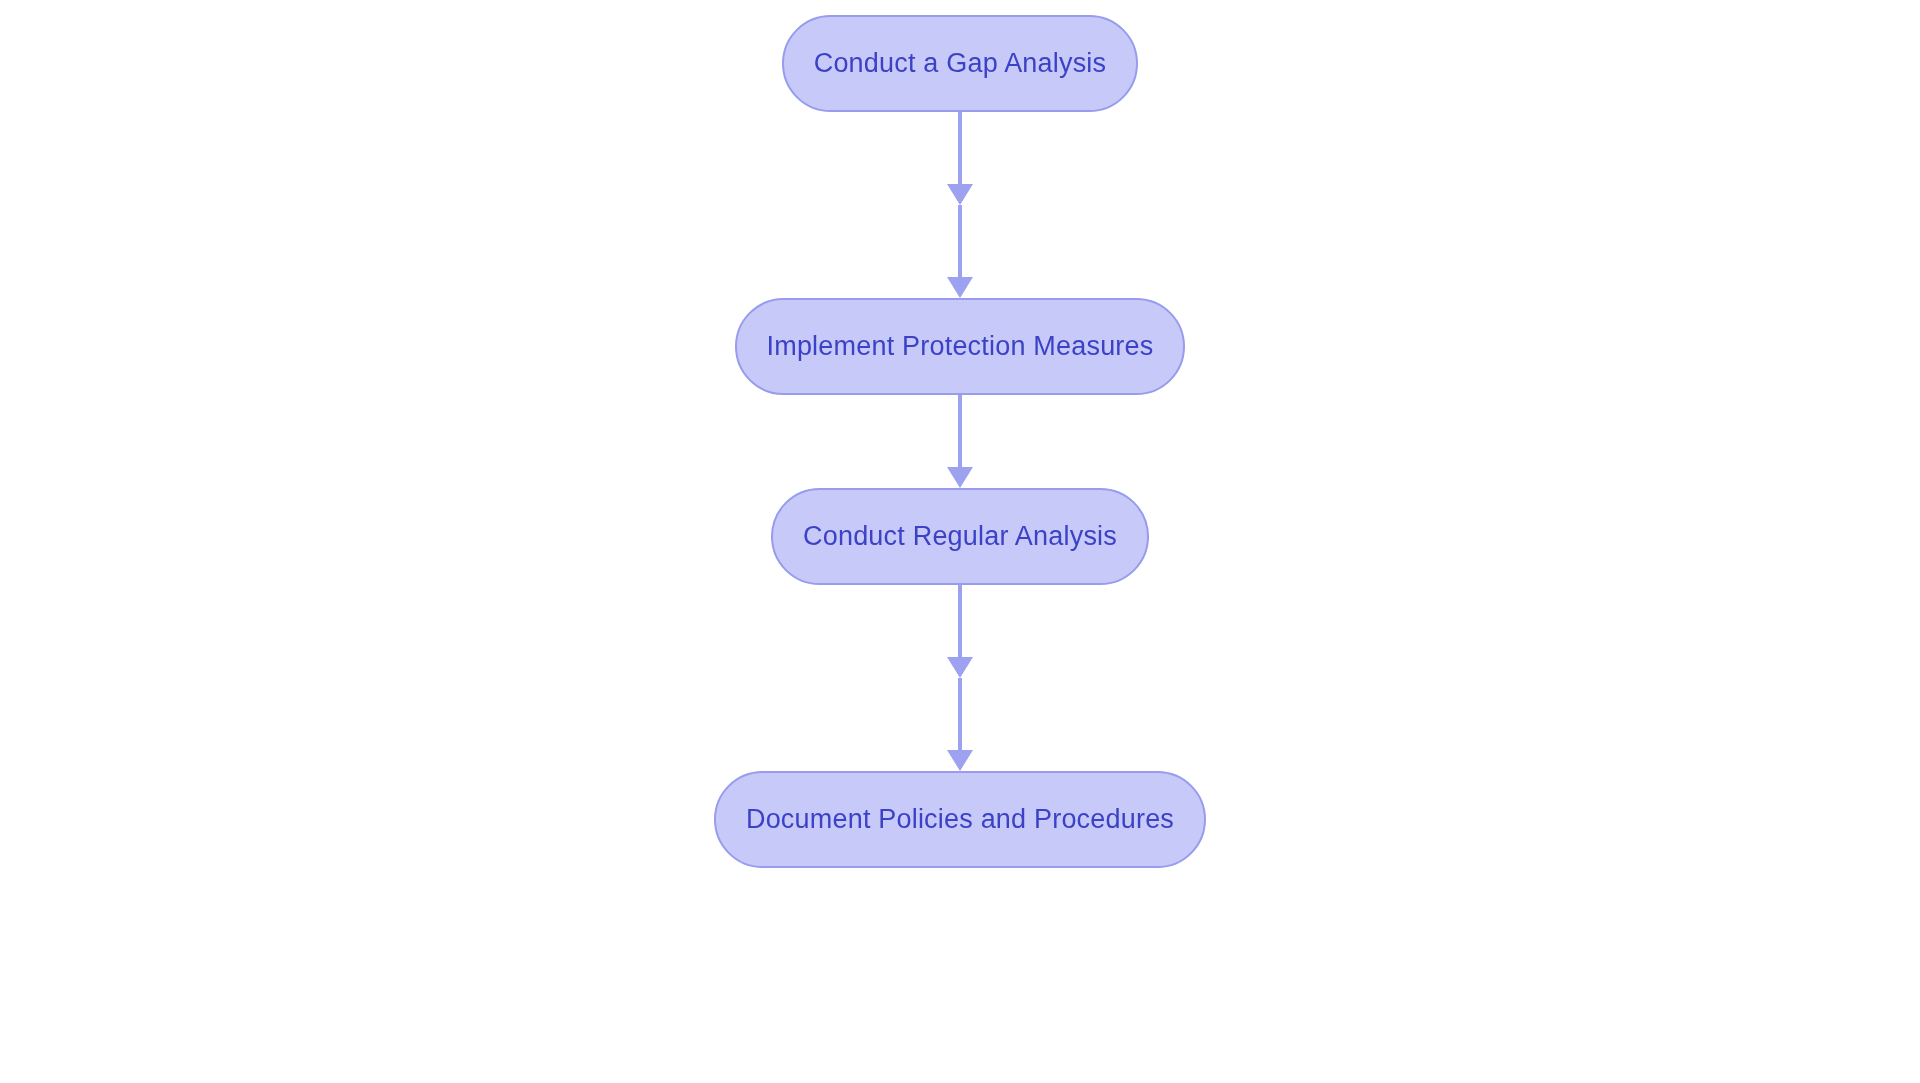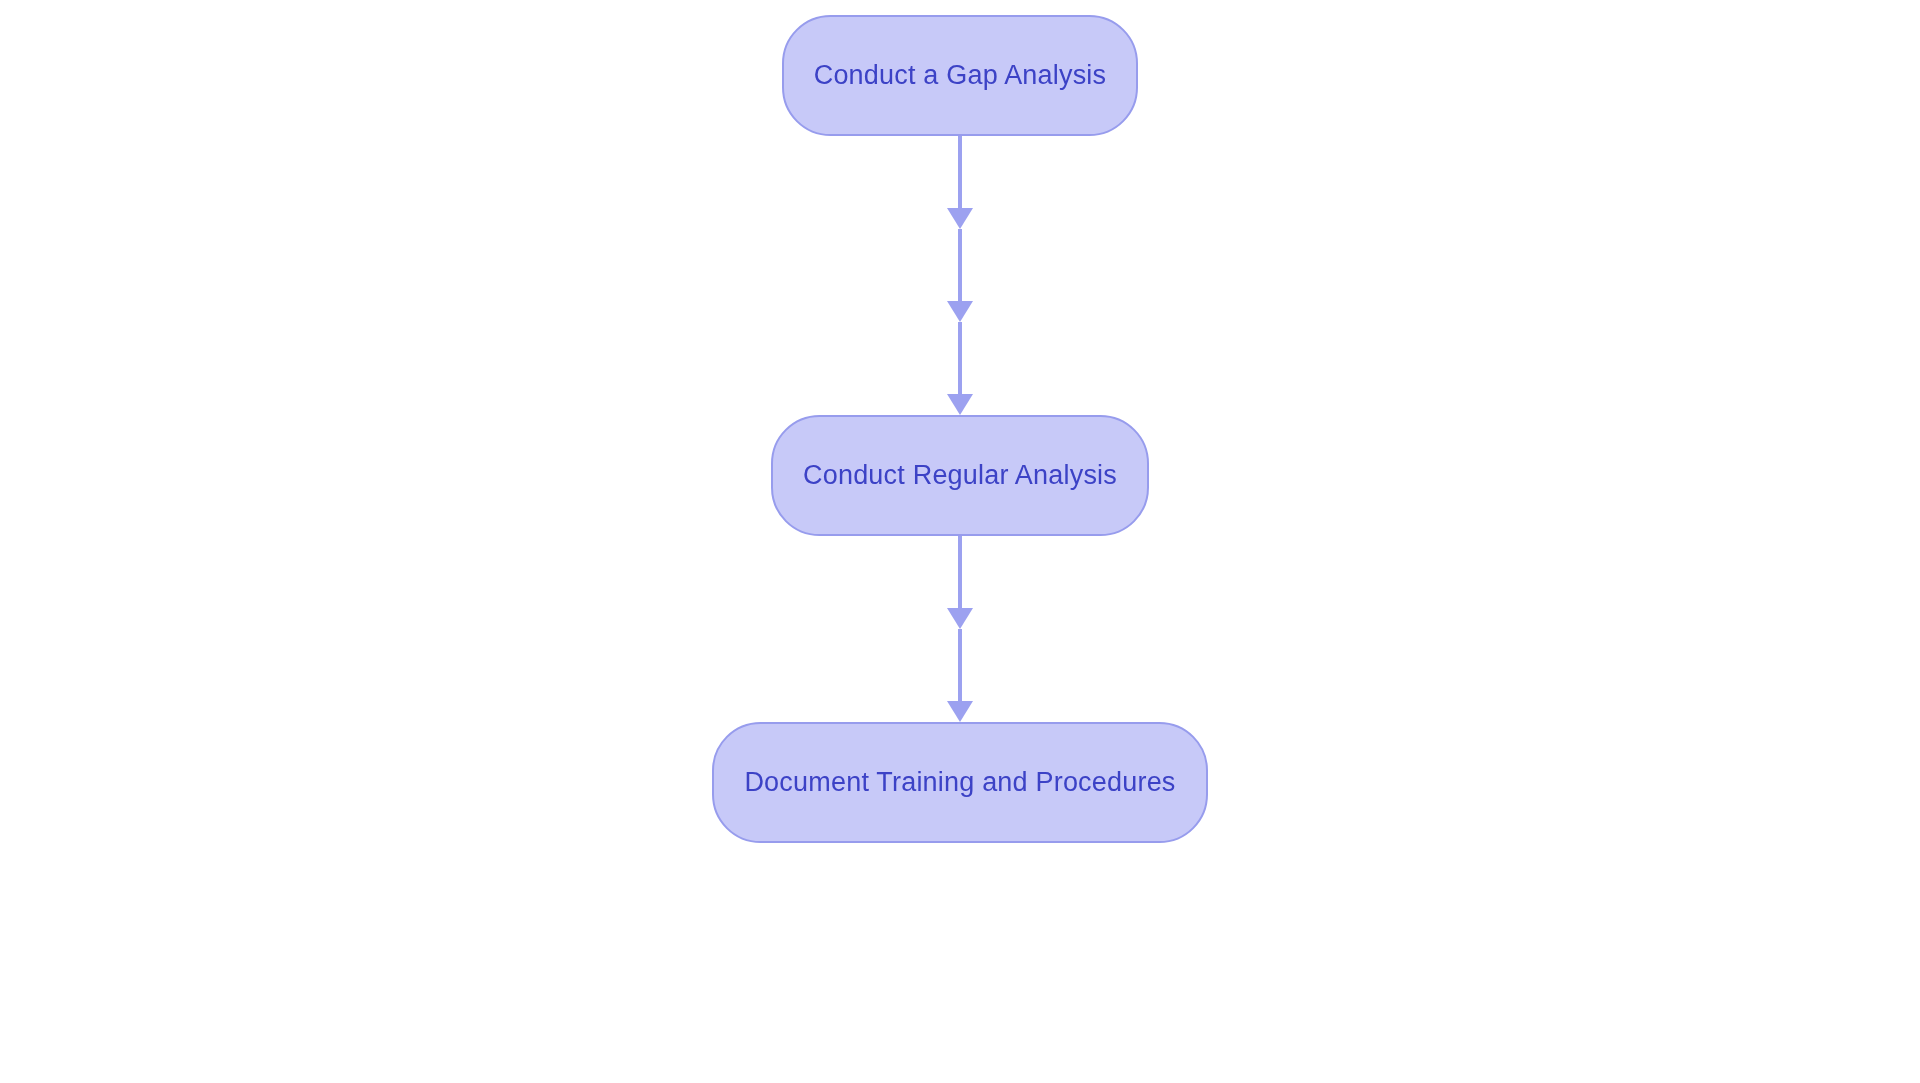--- a/index.html
+++ b/index.html
@@ -21,21 +21,21 @@
   }
   .canvas {
     position: absolute;
     inset: 0;
     display: flex;
     flex-direction: column;
     align-items: center;
     padding-top: 15px;
   }
   .node {
-    height: 121px;
+    height: 97px;
     border-radius: 48.5px;
     background: var(--node-fill);
     border: 2px solid var(--node-border);
     color: var(--node-text);
     display: flex;
     align-items: center;
     justify-content: center;
     padding: 0 30px;
     min-width: 340px;
     flex: 0 0 auto;
@@ -82,20 +82,23 @@
     <div class="arrow-line"></div>
     <div class="arrow-head"></div>
   </div>
 
 
   <div class="arrow">
     <div class="arrow-line"></div>
     <div class="arrow-head"></div>
   </div>
 
+  <div class="node">
+    <span class="node-label">Implement Protection Measures</span>
+  </div>
 
   <div class="arrow">
     <div class="arrow-line"></div>
     <div class="arrow-head"></div>
   </div>
 
   <div class="node">
     <span class="node-label">Conduct Regular Analysis</span>
   </div>
 
@@ -104,16 +107,16 @@
     <div class="arrow-head"></div>
   </div>
 
 
   <div class="arrow">
     <div class="arrow-line"></div>
     <div class="arrow-head"></div>
   </div>
 
   <div class="node">
-    <span class="node-label">Document Training and Procedures</span>
+    <span class="node-label">Document Policies and Procedures</span>
   </div>
 
 </div>
 
 </body></html>

